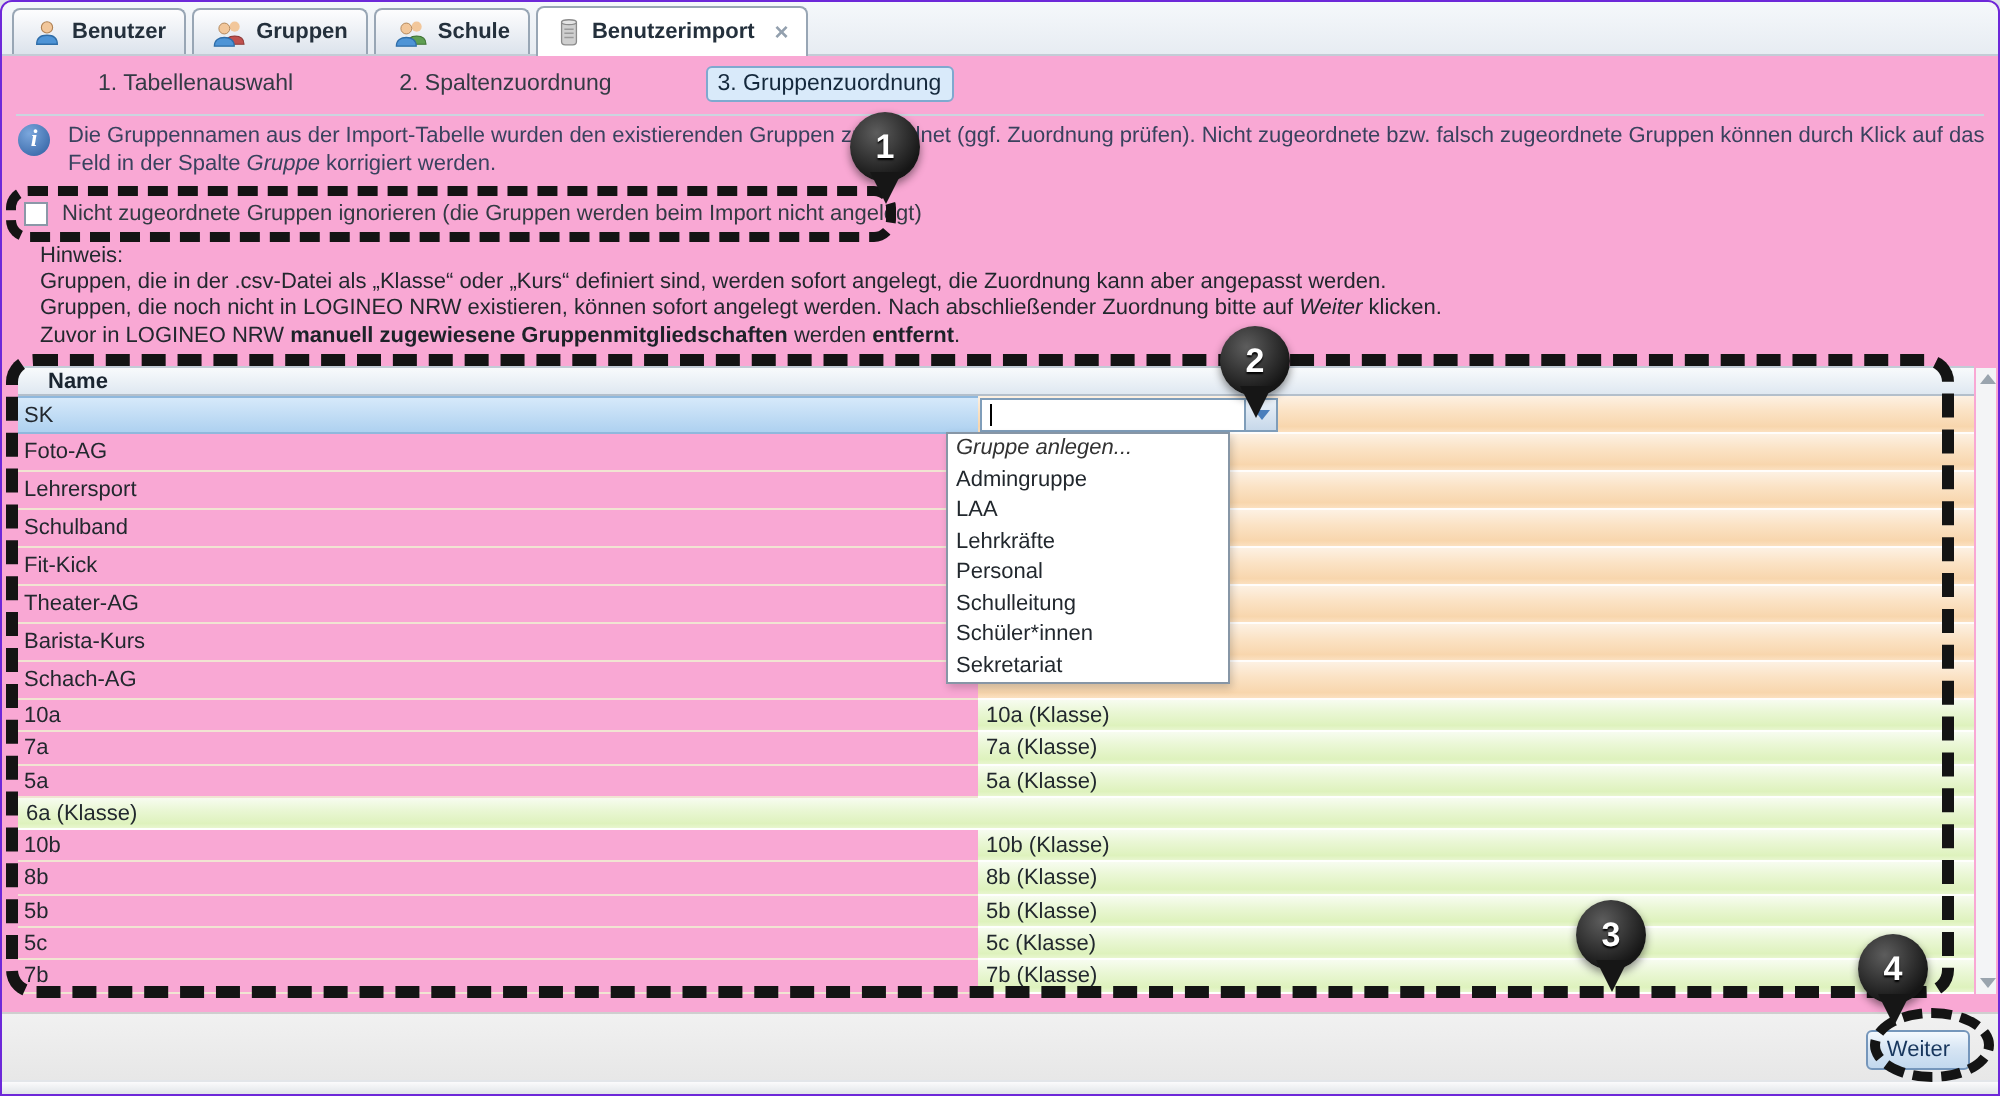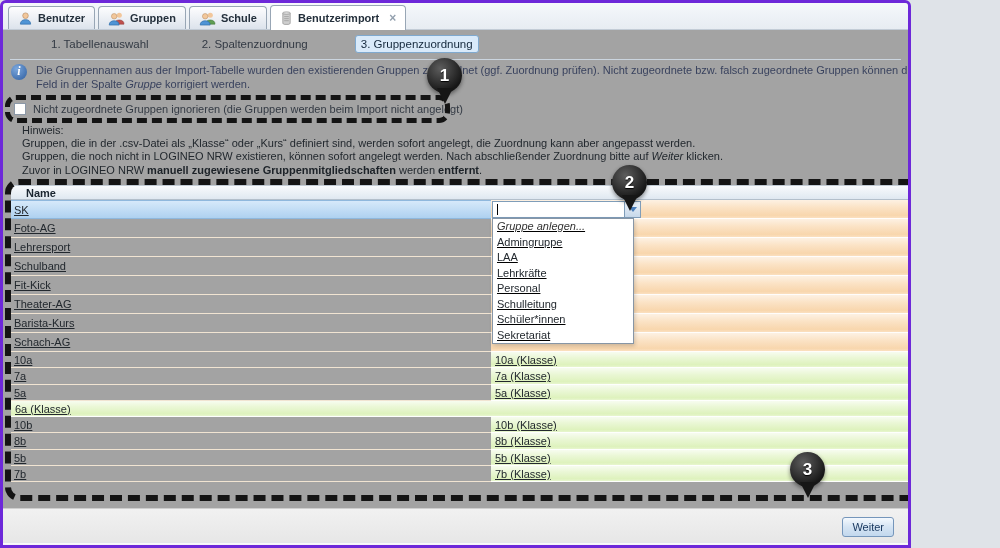--- a/index.html
+++ b/index.html
@@ -1,17 +1,17 @@
 <!DOCTYPE html>
 <html style="--accent-blue: #7fa9cf; --selected-row-top: #d6e9fa; --selected-row-bottom: #aed1f0; --unassigned-cell-top: #fdf1e3; --unassigned-cell-bottom: #f8d6ad; --assigned-cell-top: #f7fcf0; --assigned-cell-bottom: #def2bd; --annotation-black: #141414; --info-text: #39425e;"><head>
 <meta charset="utf-8">
 <style>
   * { box-sizing: border-box; }
   html,body { margin:0; padding:0; background:#dfe3e8; font-family:"Liberation Sans", sans-serif; }
-  .window { position:relative; width:911px; height:548px; background:#a3a3a3; border:3px solid #6d28d9;
+  .window { position:relative; width:1000px; height:548px; background:#f9a8d4; border:1px solid #6d28d9;
             border-radius:6px 6px 0 0; overflow:hidden; }
 
   
   .tabbar { position:absolute; top:0; left:0; right:0; height:27px;
             background:linear-gradient(#f5f8fb,#e7ecf2); border-bottom:1px solid #c3ccd6;
             display:flex; align-items:flex-end; padding-left:5px; }
   .tab { display:flex; align-items:center; gap:5px; height:23px; padding:0 9px; margin-right:3px;
          border:1px solid #98a6b5; border-bottom:none; border-radius:4px 4px 0 0;
          background:linear-gradient(#fdfdfe,#dce3ec); font-size:11px; font-weight:bold; color:#24303c;
          position:relative; }
@@ -43,21 +43,21 @@
   .hinweis { position:absolute; top:121px; left:6px; width:980px; font-size:11px; color:#22282e; line-height:13.2px;margin-left:13px; }
   .hinweis .it { font-style:italic; }
   .hinweis b { color:#1c2228; }
 
   
   .table { position:absolute; left:8px; top:182px; width:978px; font-size:11px; color:#22282e; }
   .thead { display:flex; height:15px; background:linear-gradient(#f8fafc,#dfe8f1);
            border-top:1px solid #c2ccd6; border-bottom:1px solid #b3bfcb; font-weight:bold; color:#1a2530; }
   .th-name { width:480px; padding-left:3px; line-height:14px;margin-left:12px; }
   .th-group { flex:1; padding-left:3px; line-height:14px; border-left:1px solid #c9d3dd;margin-top:39px; }
-  .trow { display:flex; height:16.3px;text-decoration:underline; }
+  .trow { display:flex; height:16.3px; }
   .trow.tall { height:19px; }
   .td-name { width:480px; padding-left:3px; line-height:16px; border-bottom:1px solid #f1e4d2; overflow:hidden; }
   .trow.tall .td-name { line-height:18px; }
   .trow.selected .td-name { background:linear-gradient(var(--selected-row-top,#d6e9fa),var(--selected-row-bottom,#aed1f0));
                             border-top:1px solid #8fb8dd; border-bottom:1px solid #8fb8dd; }
   .td-group { flex:1; padding-left:4px; line-height:16px; position:relative;
               border-bottom:1px solid rgba(255,255,255,.85); overflow:visible; }
   .td-group.orange { background:linear-gradient(180deg,var(--unassigned-cell-top,#fdf1e3) 0%,#fbe3c6 40%,var(--unassigned-cell-bottom,#f8d6ad) 85%,#fbe0c0 100%); }
   .td-group.green  { background:linear-gradient(180deg,var(--assigned-cell-top,#f7fcf0) 0%,#eaf7d5 40%,var(--assigned-cell-bottom,#def2bd) 85%,#e8f6cf 100%); }
   .warn-ico { position:absolute; left:4px; top:4px; z-index:1; }
@@ -66,22 +66,22 @@
   .combobox { position:absolute; left:1px; top:1px; width:149px; height:17px; background:#fff;
               border:1px solid #7f9db9; display:flex; z-index:2; }
   .combo-text { flex:1; position:relative; }
   .caret { position:absolute; left:4px; top:2px; width:1px; height:11px; background:#000; }
   .combo-btn { width:16px; background:linear-gradient(#eaf1f9,#c7d8ea); border-left:1px solid #7f9db9;
                display:flex; align-items:center; justify-content:center; }
   .combo-arrow { width:0; height:0; border-left:4px solid transparent; border-right:4px solid transparent;
                  border-top:5px solid #4a7ebb; }
 
   
-  .dropdown { position:absolute; left:489px; top:215px; width:142px; background:#fff;
-              border:1px solid #8796a6; z-index:5; box-shadow:1px 2px 4px rgba(0,0,0,.18);text-decoration:underline; }
+  .dropdown { position:absolute; left:472px; top:215px; width:142px; background:#fff;
+              border:1px solid #8796a6; z-index:5; box-shadow:1px 2px 4px rgba(0,0,0,.18); }
   .dd-item { height:15.5px; line-height:15.5px; padding-left:4px; font-size:11px; color:#22282e; white-space:nowrap; overflow:hidden; }
   .dd-item.italic { font-style:italic; color:#333; }
 
   
   .vscroll { position:absolute; left:987px; top:183px; width:10px; height:313px; background:#f3f4f6; }
   .scroll-up, .scroll-down { position:absolute; left:2px; width:0; height:0;
        border-left:4px solid transparent; border-right:4px solid transparent; }
   .scroll-up { top:3px; border-bottom:5px solid #9aa4ae; }
   .scroll-down { bottom:3px; border-top:5px solid #9aa4ae; }
 
@@ -272,20 +272,24 @@
         </div>
         <div class="trow">
           <div class="td-name">8b</div>
           <div class="td-group green"><span>8b (Klasse)</span></div>
         </div>
         <div class="trow">
           <div class="td-name">5b</div>
           <div class="td-group green"><span>5b (Klasse)</span></div>
         </div>
         <div class="trow">
+          <div class="td-name">5c</div>
+          <div class="td-group green"><span>5c (Klasse)</span></div>
+        </div>
+        <div class="trow">
           <div class="td-name">7b</div>
           <div class="td-group green"><span>7b (Klasse)</span></div>
         </div>
       </div>
   </div>
 
   <div class="dropdown">
       <div class="dd-item italic">Gruppe anlegen...</div>
       <div class="dd-item">Admingruppe</div>
       <div class="dd-item">LAA</div>

